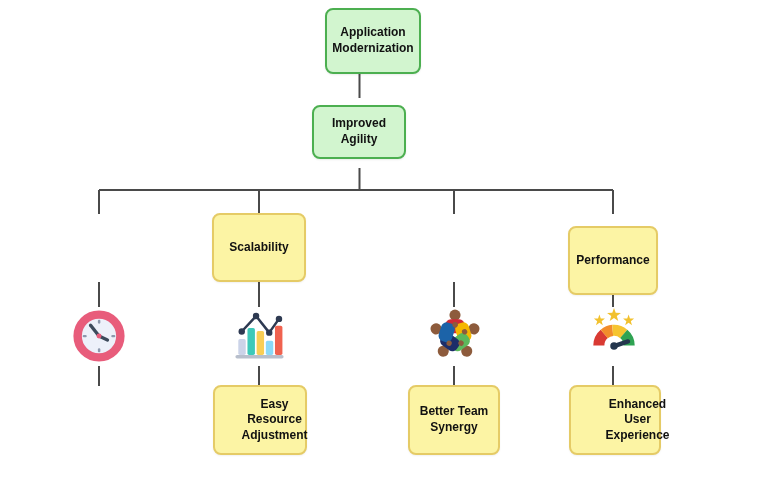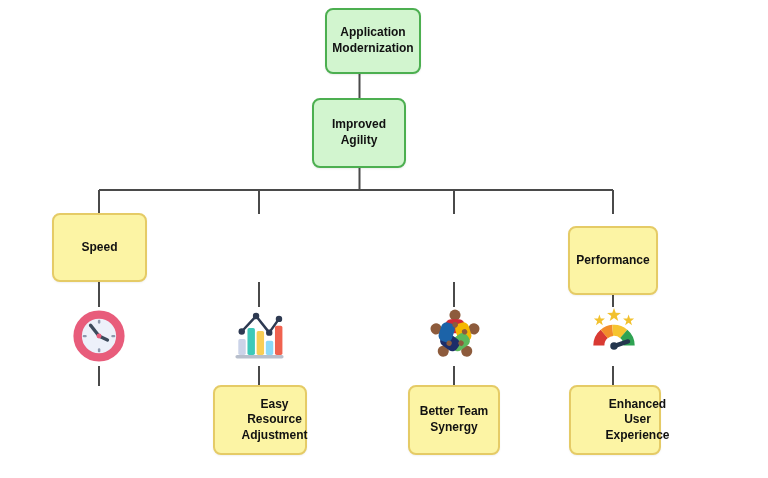--- a/index.html
+++ b/index.html
@@ -34,26 +34,26 @@
              M99 282 V307 M99 366 V386
              M259 282 V307 M259 366 V386
              M454 282 V307 M454 366 V386
              M613 282 V307 M613 366 V386" fill="none" stroke="var(--connector)" stroke-width="2"></path>
   </svg>
 
   <div class="node green" style="left:308px;top:8px;width:96px;height:66px;margin-left:17px;">
     <span>Application Modernization</span>
   </div>
 
-  <div class="node green" style="left:312px;top:98px;width:94px;height:70px;">
+  <div class="node green" style="left:312px;top:105px;width:94px;height:54px;">
     <span>Improved Agility</span>
   </div>
 
-  <div class="node yellow" style="left:52px;top:213px;width:95px;height:69px;">
-    <span>Speed</span>
+  <div class="node yellow" style="left:212px;top:213px;width:94px;height:69px;">
+    <span>Scalability</span>
   </div>
   <div class="node yellow" style="left:568px;top:213px;width:90px;height:69px;margin-top:13px;">
     <span>Performance</span>
   </div>
 
   <svg class="icon" style="left:72px;top:309px;" width="54" height="54" viewBox="0 0 48 48">
     <circle cx="24" cy="24" r="19" fill="#EDF0FA" stroke="#E85C7B" stroke-width="7.5"></circle>
     <rect x="23" y="9.5" width="2.2" height="3.6" rx="1" fill="#8C97AD"></rect>
     <rect x="23" y="34.9" width="2.2" height="3.6" rx="1" fill="#8C97AD"></rect>
     <rect x="9.5" y="23" width="3.6" height="2.2" rx="1" fill="#8C97AD"></rect>

